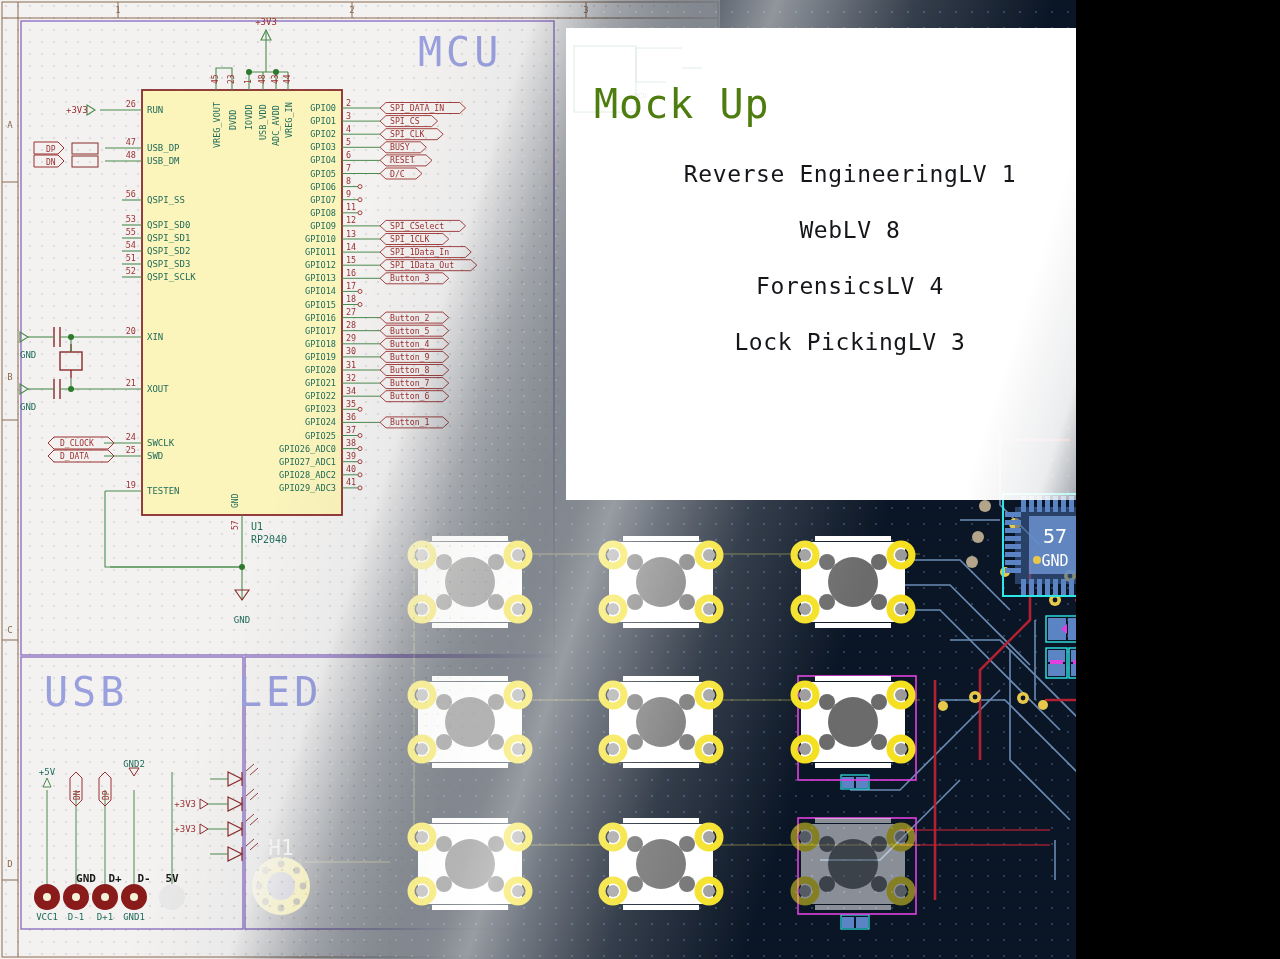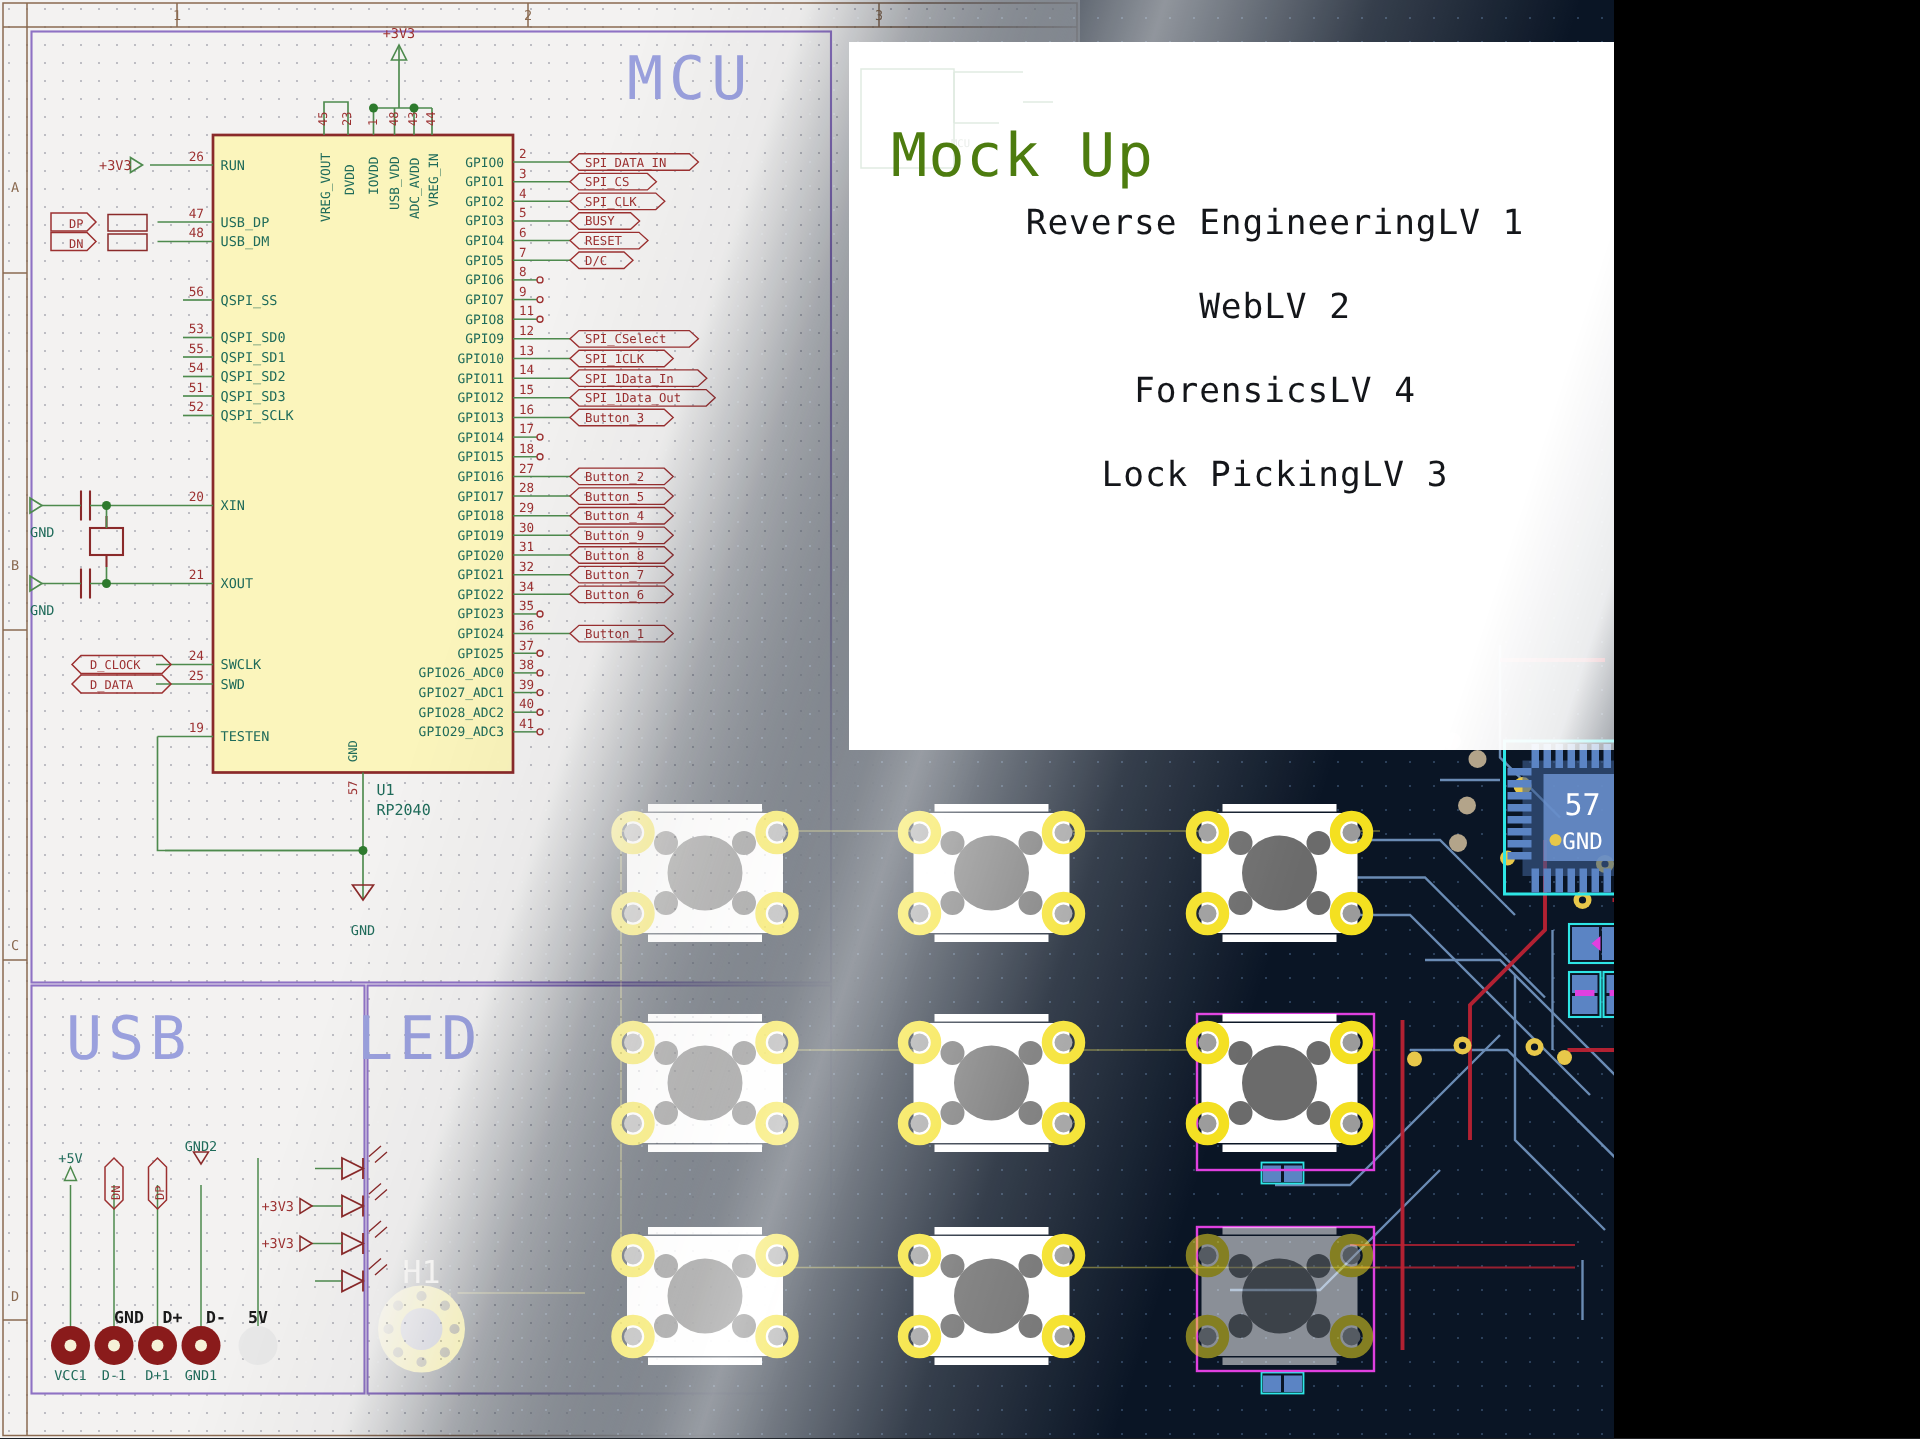--- a/index.html
+++ b/index.html
@@ -36,21 +36,21 @@
         background:#ffffff;
         box-shadow:0 0 42px 16px rgba(255,255,255,.85);
         -webkit-mask-image:linear-gradient(108deg,#000 0%,#000 72%,rgba(0,0,0,.92) 82%,rgba(0,0,0,.35) 92%,rgba(0,0,0,0) 100%);
         mask-image:linear-gradient(108deg,#000 0%,#000 72%,rgba(0,0,0,.92) 82%,rgba(0,0,0,.35) 92%,rgba(0,0,0,0) 100%);}
   .card-inner{position:absolute;left:0;top:0;width:608px;height:472px;padding:0;}
   .card-title{position:absolute;left:28px;top:52px;font-size:40px;line-height:48px;
               color:#4d7c0f;letter-spacing:1px;font-weight:400;}
   .rows{position:absolute;left:30px;top:108px;width:530px;}
   .row{display:flex;justify-content:center;align-items:baseline;
        height:56px;color:#14161a;font-size:23px;letter-spacing:.6px;}
-  .row .lv{margin-right:22px;}
+  .row .lv{margin-right:22px;margin-top:25px;}
 
   
   .card-ghost{position:absolute;left:6px;top:10px;width:290px;height:82px;opacity:.30;}
 
   .topright-chip{position:absolute;left:1218px;top:22px;width:48px;height:20px;
                  background:#ccccdd;border:1px solid #b6b6c8;}
 
   
   .mono{font-family:"DejaVu Sans Mono","Liberation Mono",monospace;}
 </style>
@@ -783,21 +783,21 @@
           </g>
       </svg>
       <div class="card-title">Mock Up</div>
       <div class="rows" id="overlay-rows">
           <div class="row">
             <span>Reverse Engineering</span>
             <span class="lv">LV 1</span>
           </div>
           <div class="row">
             <span>Web</span>
-            <span class="lv">LV 2</span>
+            <span class="lv">LV 8</span>
           </div>
           <div class="row">
             <span>Forensics</span>
             <span class="lv">LV 4</span>
           </div>
           <div class="row">
             <span>Lock Picking</span>
             <span class="lv">LV 3</span>
           </div>
         </div>

